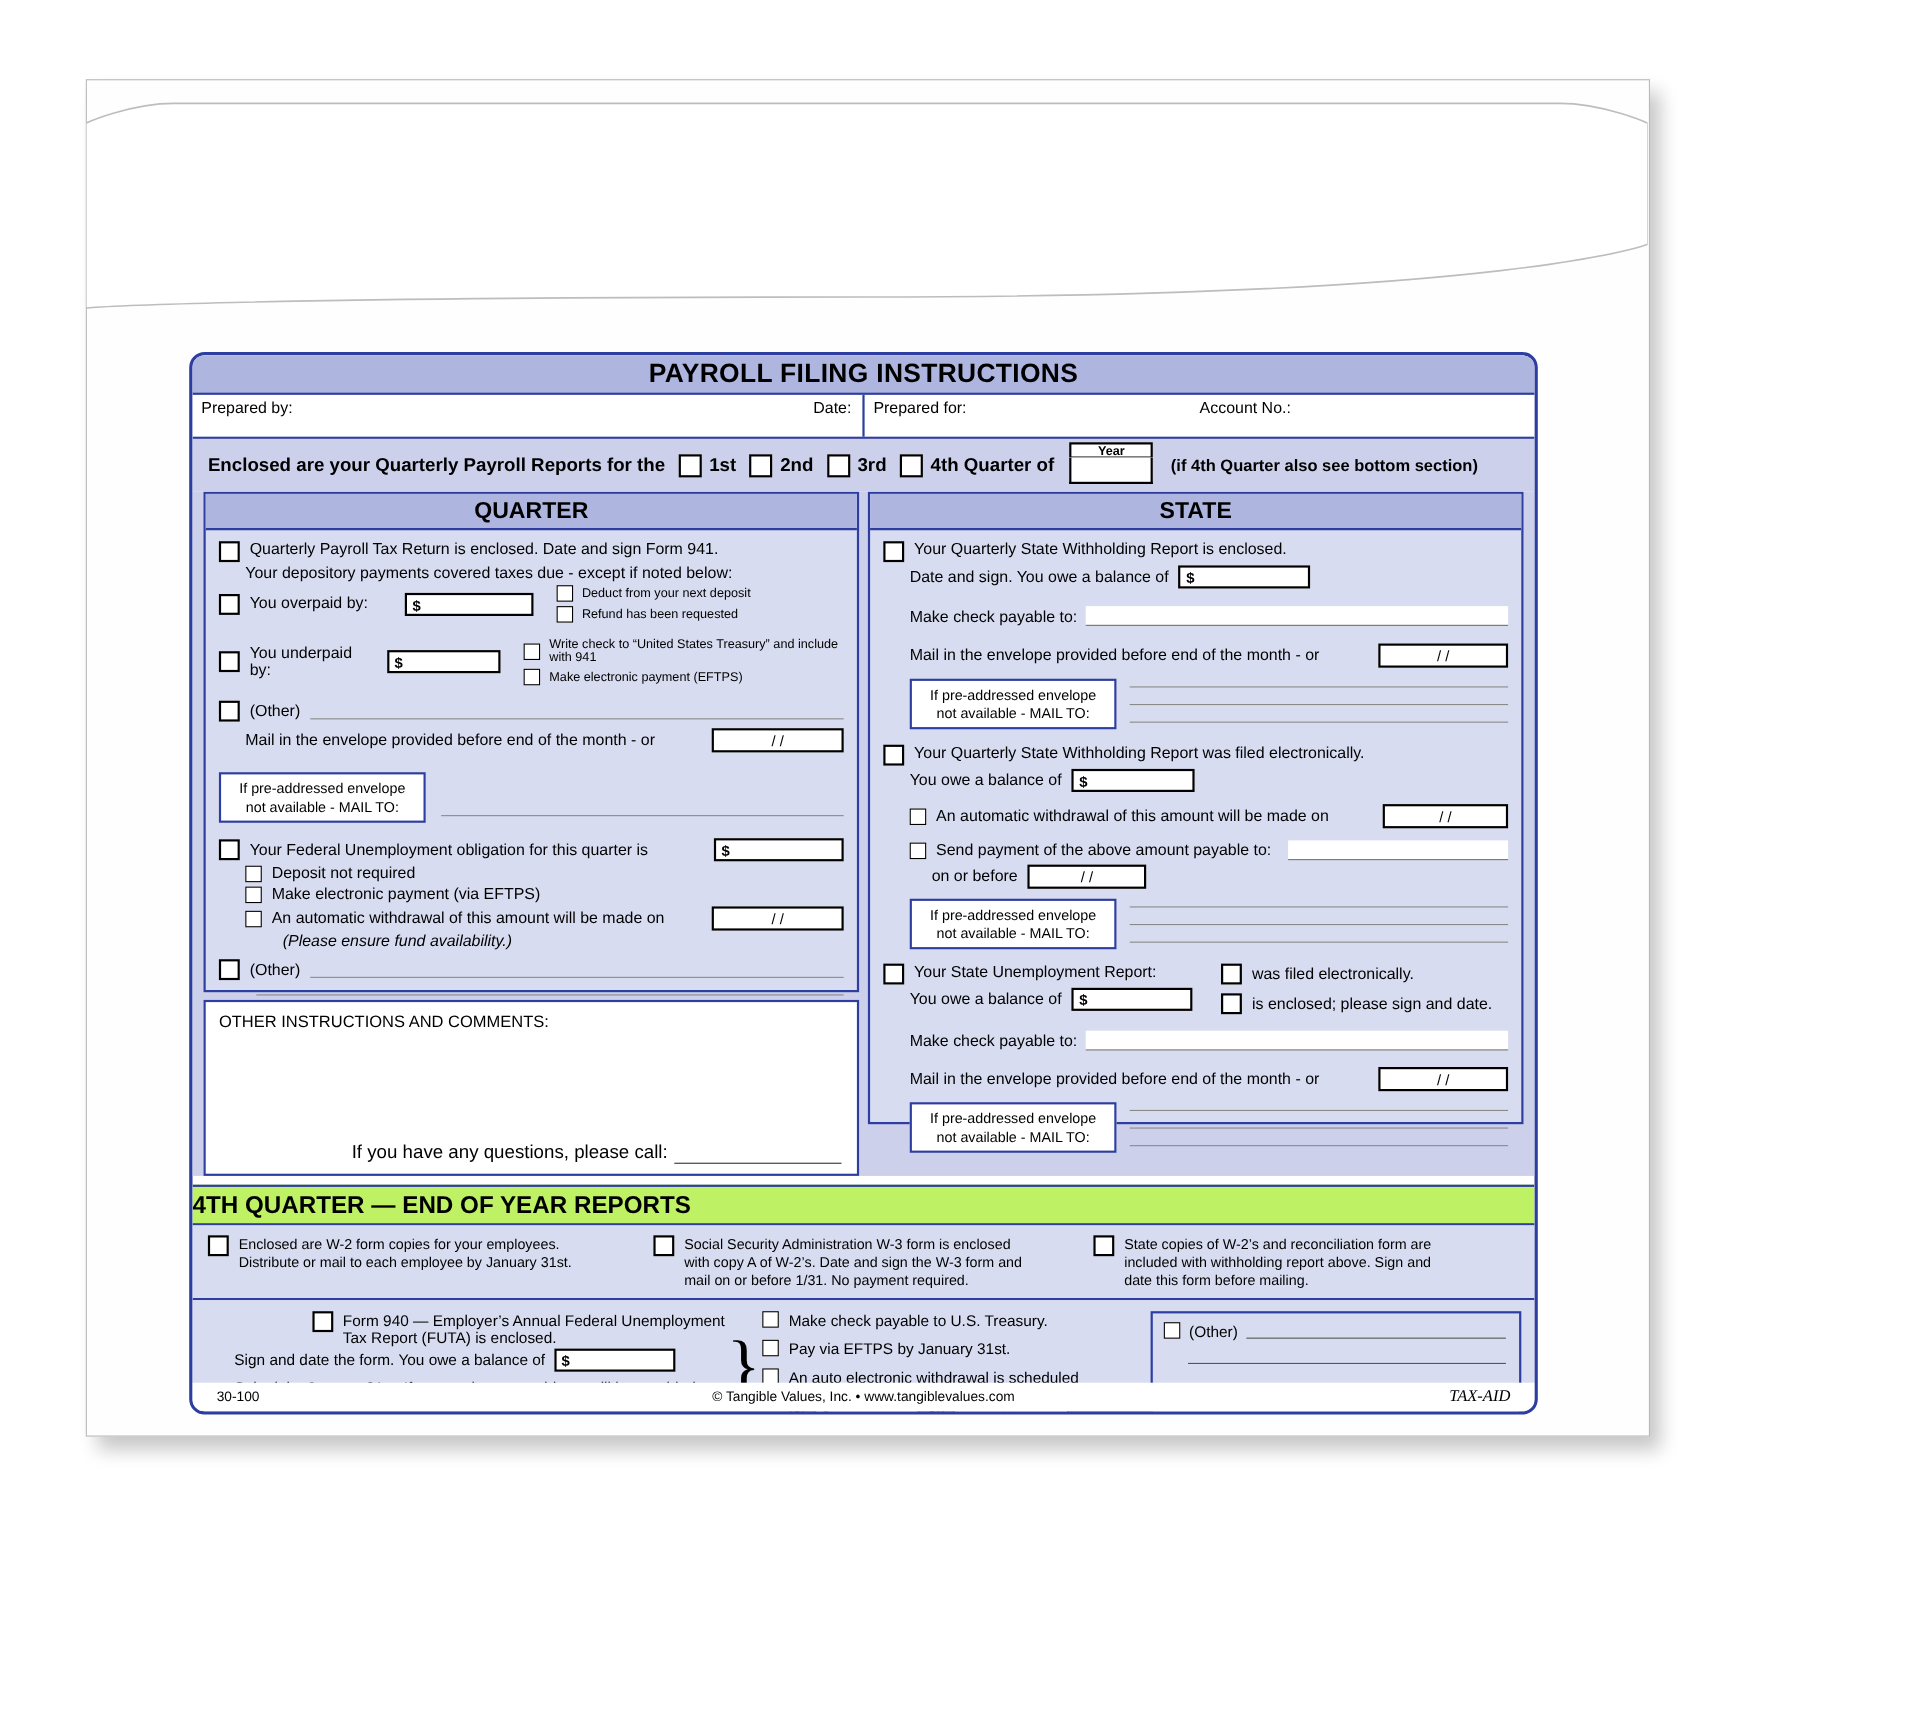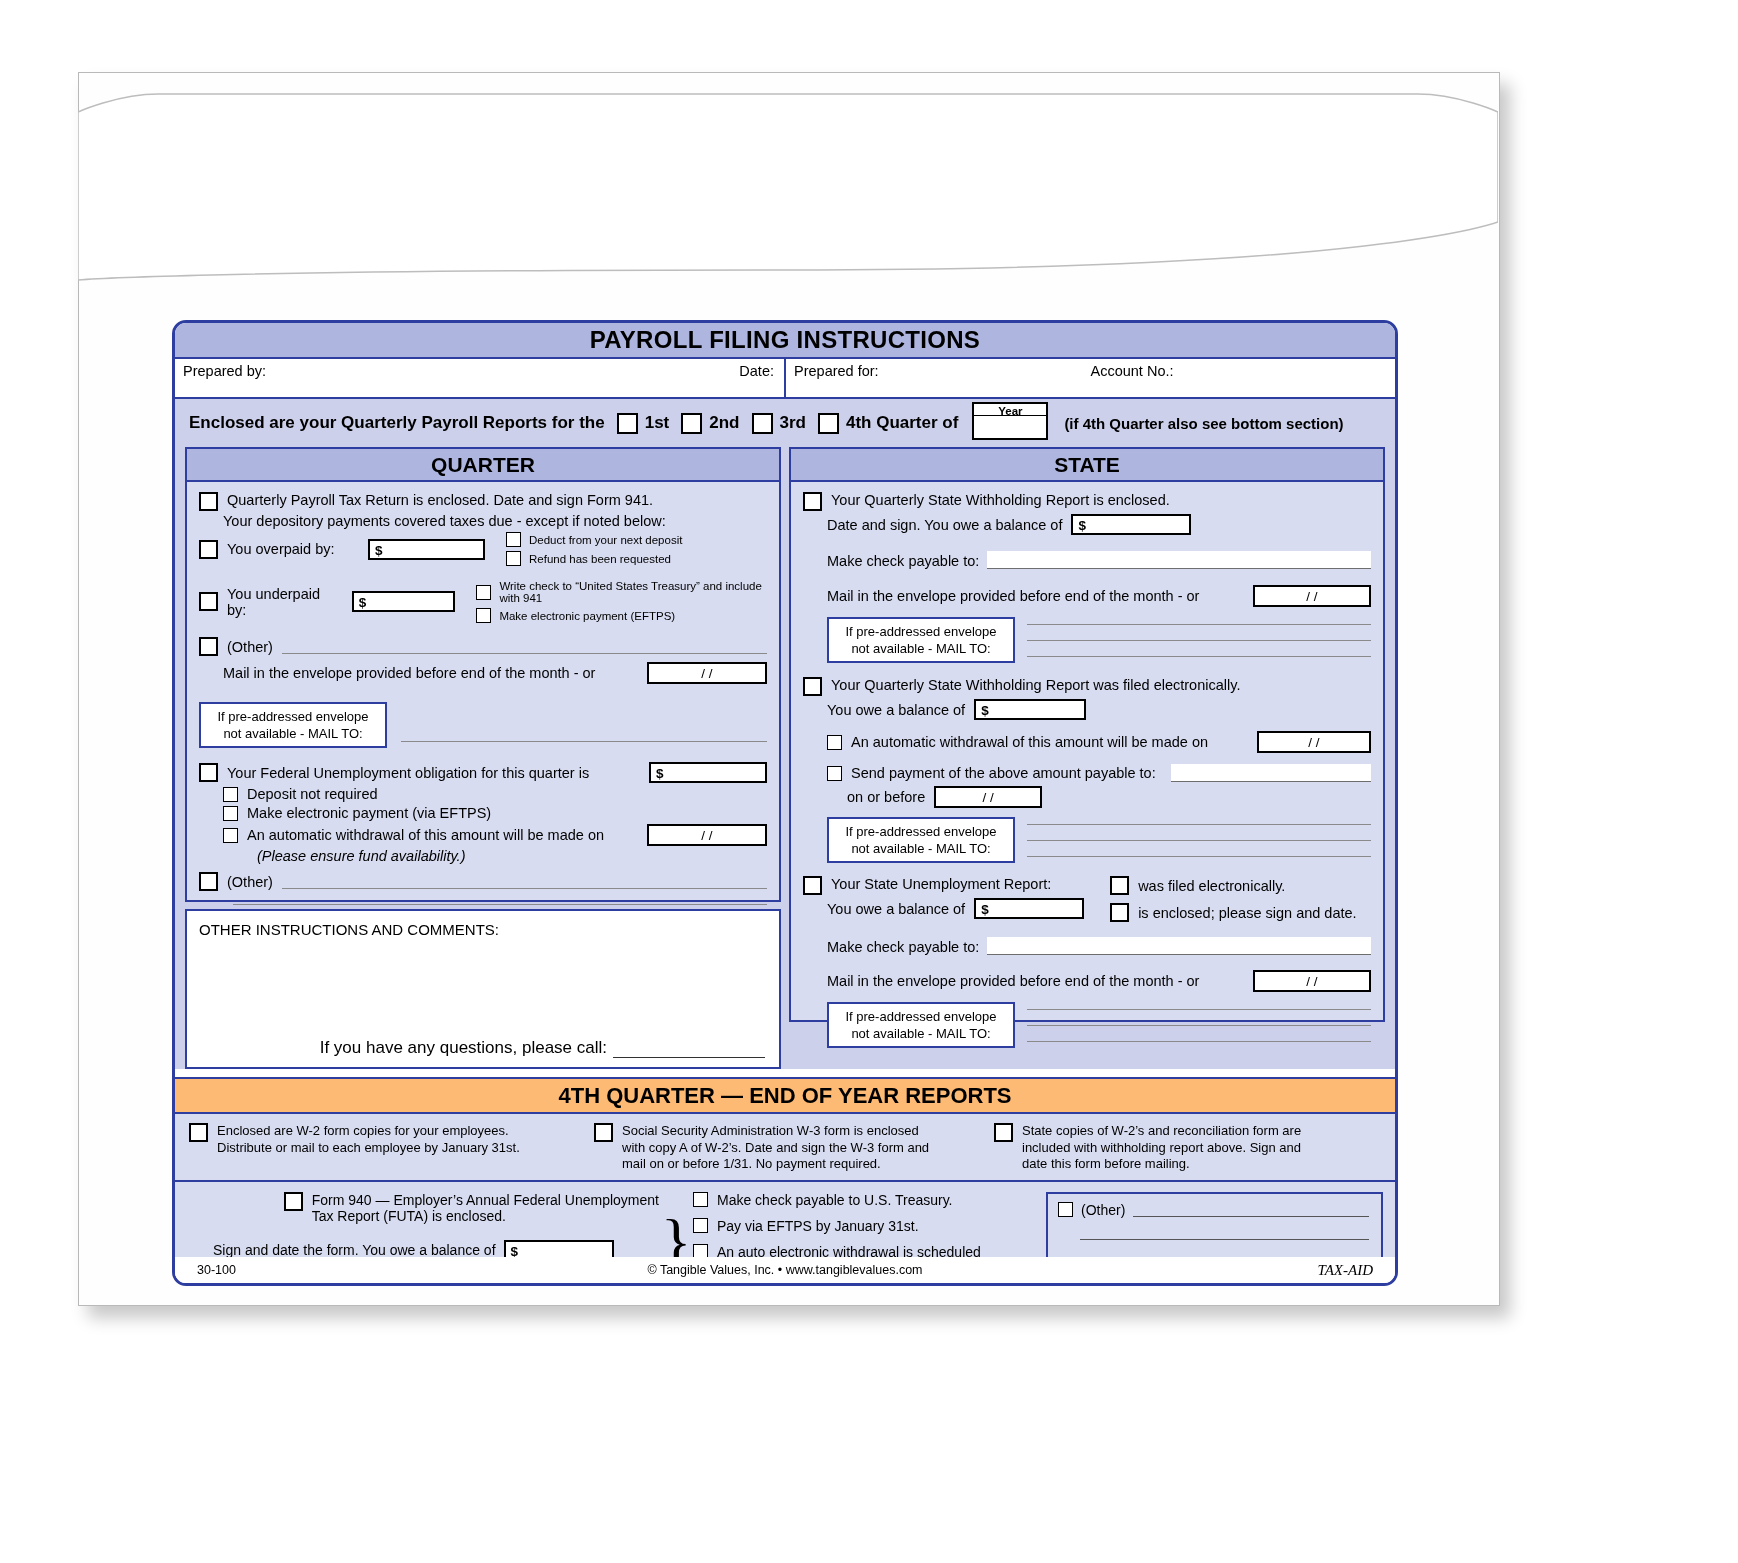--- a/index.html
+++ b/index.html
@@ -121,22 +121,22 @@
   .tiny{font-size:11.5px;}
 
   
   .other-box{
     border:2px solid #2d3ea0;background:#fff;box-sizing:border-box;
     font-size:15px;padding:10px 12px;position:relative;
   }
 
   
   .q4-band{
-    background:#fdba74;border-top:2px solid #2d3ea0;border-bottom:2px solid #2d3ea0;
-    text-align:center;font-size:22px;font-weight:bold;height:33px;line-height:33px;
+    background:#bef264;border-top:2px solid #2d3ea0;border-bottom:2px solid #2d3ea0;
+    text-align:left;font-size:22px;font-weight:bold;height:33px;line-height:33px;
   }
   .q4-top{background:#d8dcf0;display:flex;padding:9px 14px 7px 14px;box-sizing:border-box;
           border-bottom:2px solid #2d3ea0;}
   .q4-top .cell{display:flex;gap:9px;font-size:13px;line-height:16.5px;}
   .q4-bottom{background:#d8dcf0;display:flex;padding:10px 12px 8px 14px;box-sizing:border-box;}
 
   .brace{font-size:64px;line-height:36px;font-weight:300;font-family:"Liberation Serif",serif;}
 
   .footer{
     position:absolute;left:0;bottom:0;width:100%;height:26px;
@@ -445,21 +445,21 @@
   <div class="q4-bottom">
 
     <div style="width:470px;font-size:14px;">
       <div style="display:flex;gap:9px;justify-content:flex-end;">
         <span class="cbx"></span>
         <span>
           <span style="display:block;">Form 940 — Employer’s Annual Federal Unemployment</span>
           <span style="display:block;">Tax Report (FUTA) is enclosed.</span>
         </span>
       </div>
-      <div style="display:flex;align-items:center;gap:8px;margin-top:16px;margin-left:24px;">
+      <div style="display:flex;align-items:center;gap:8px;margin-top:2px;margin-left:24px;">
         <span>Sign and date the form.  You owe a balance of</span>
         <span class="moneybox" style="width:110px;">$</span>
       </div>
       <div style="margin-top:6px;margin-left:24px;">Submit by January 31st. If no envelope, an address will be provided.</div>
     </div>
 
     <div style="width:34px;display:flex;align-items:center;justify-content:center;">
       <span class="brace">}</span>
     </div>
 

